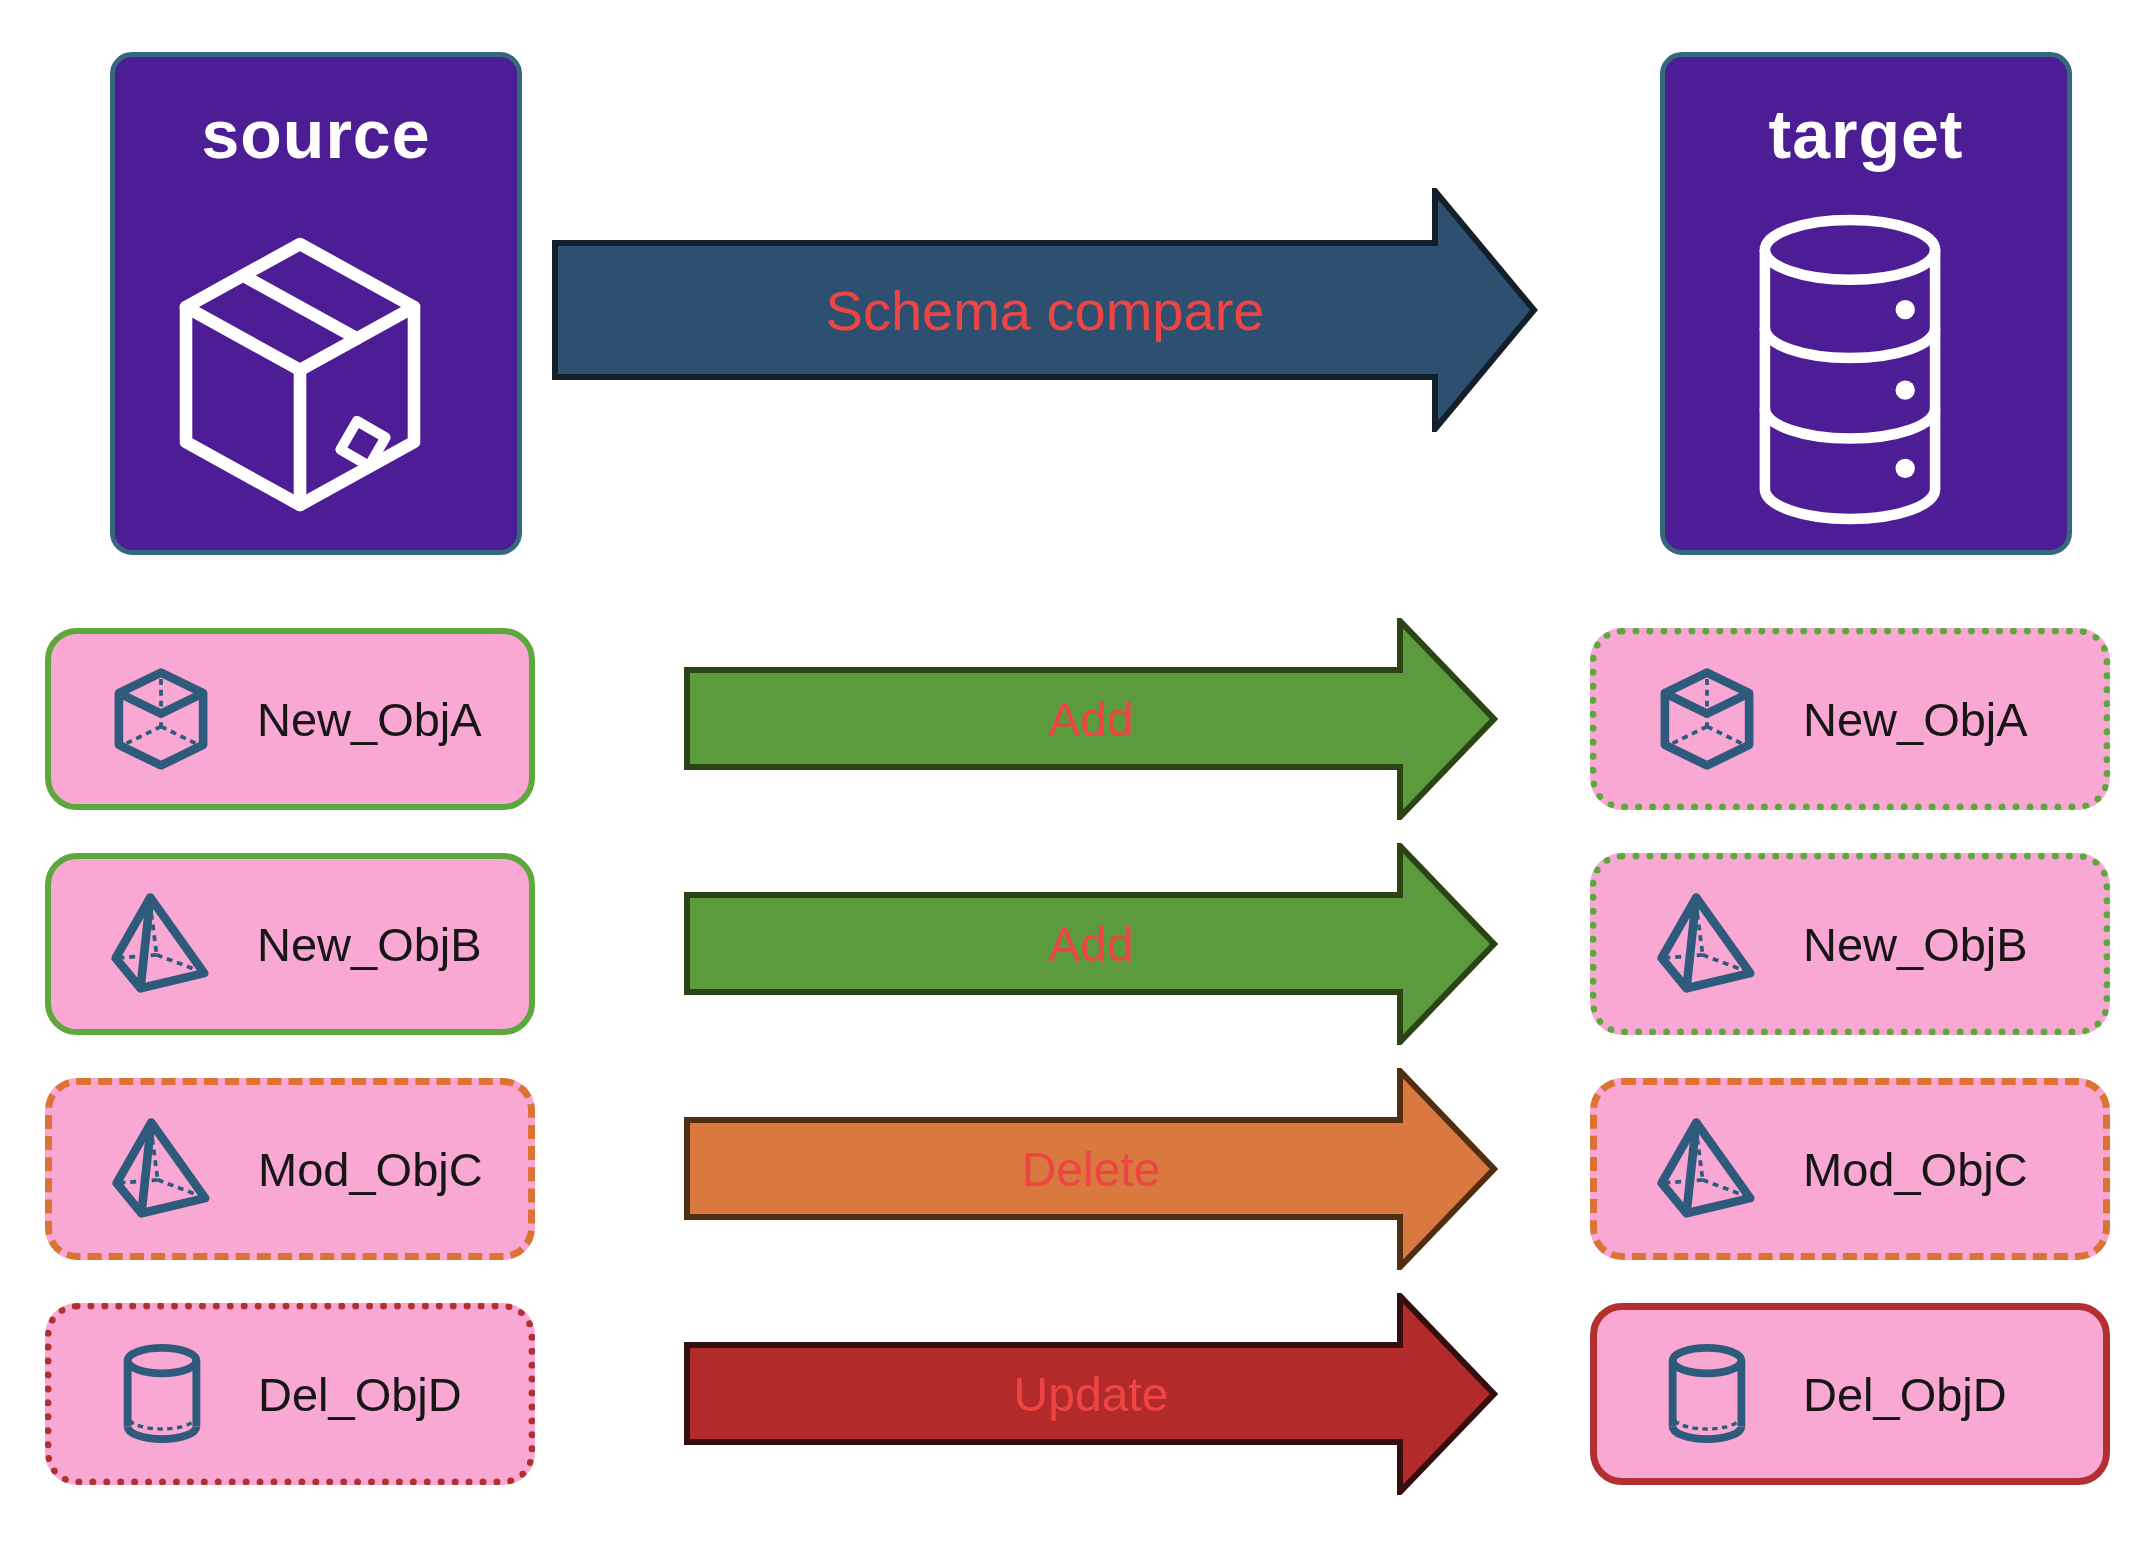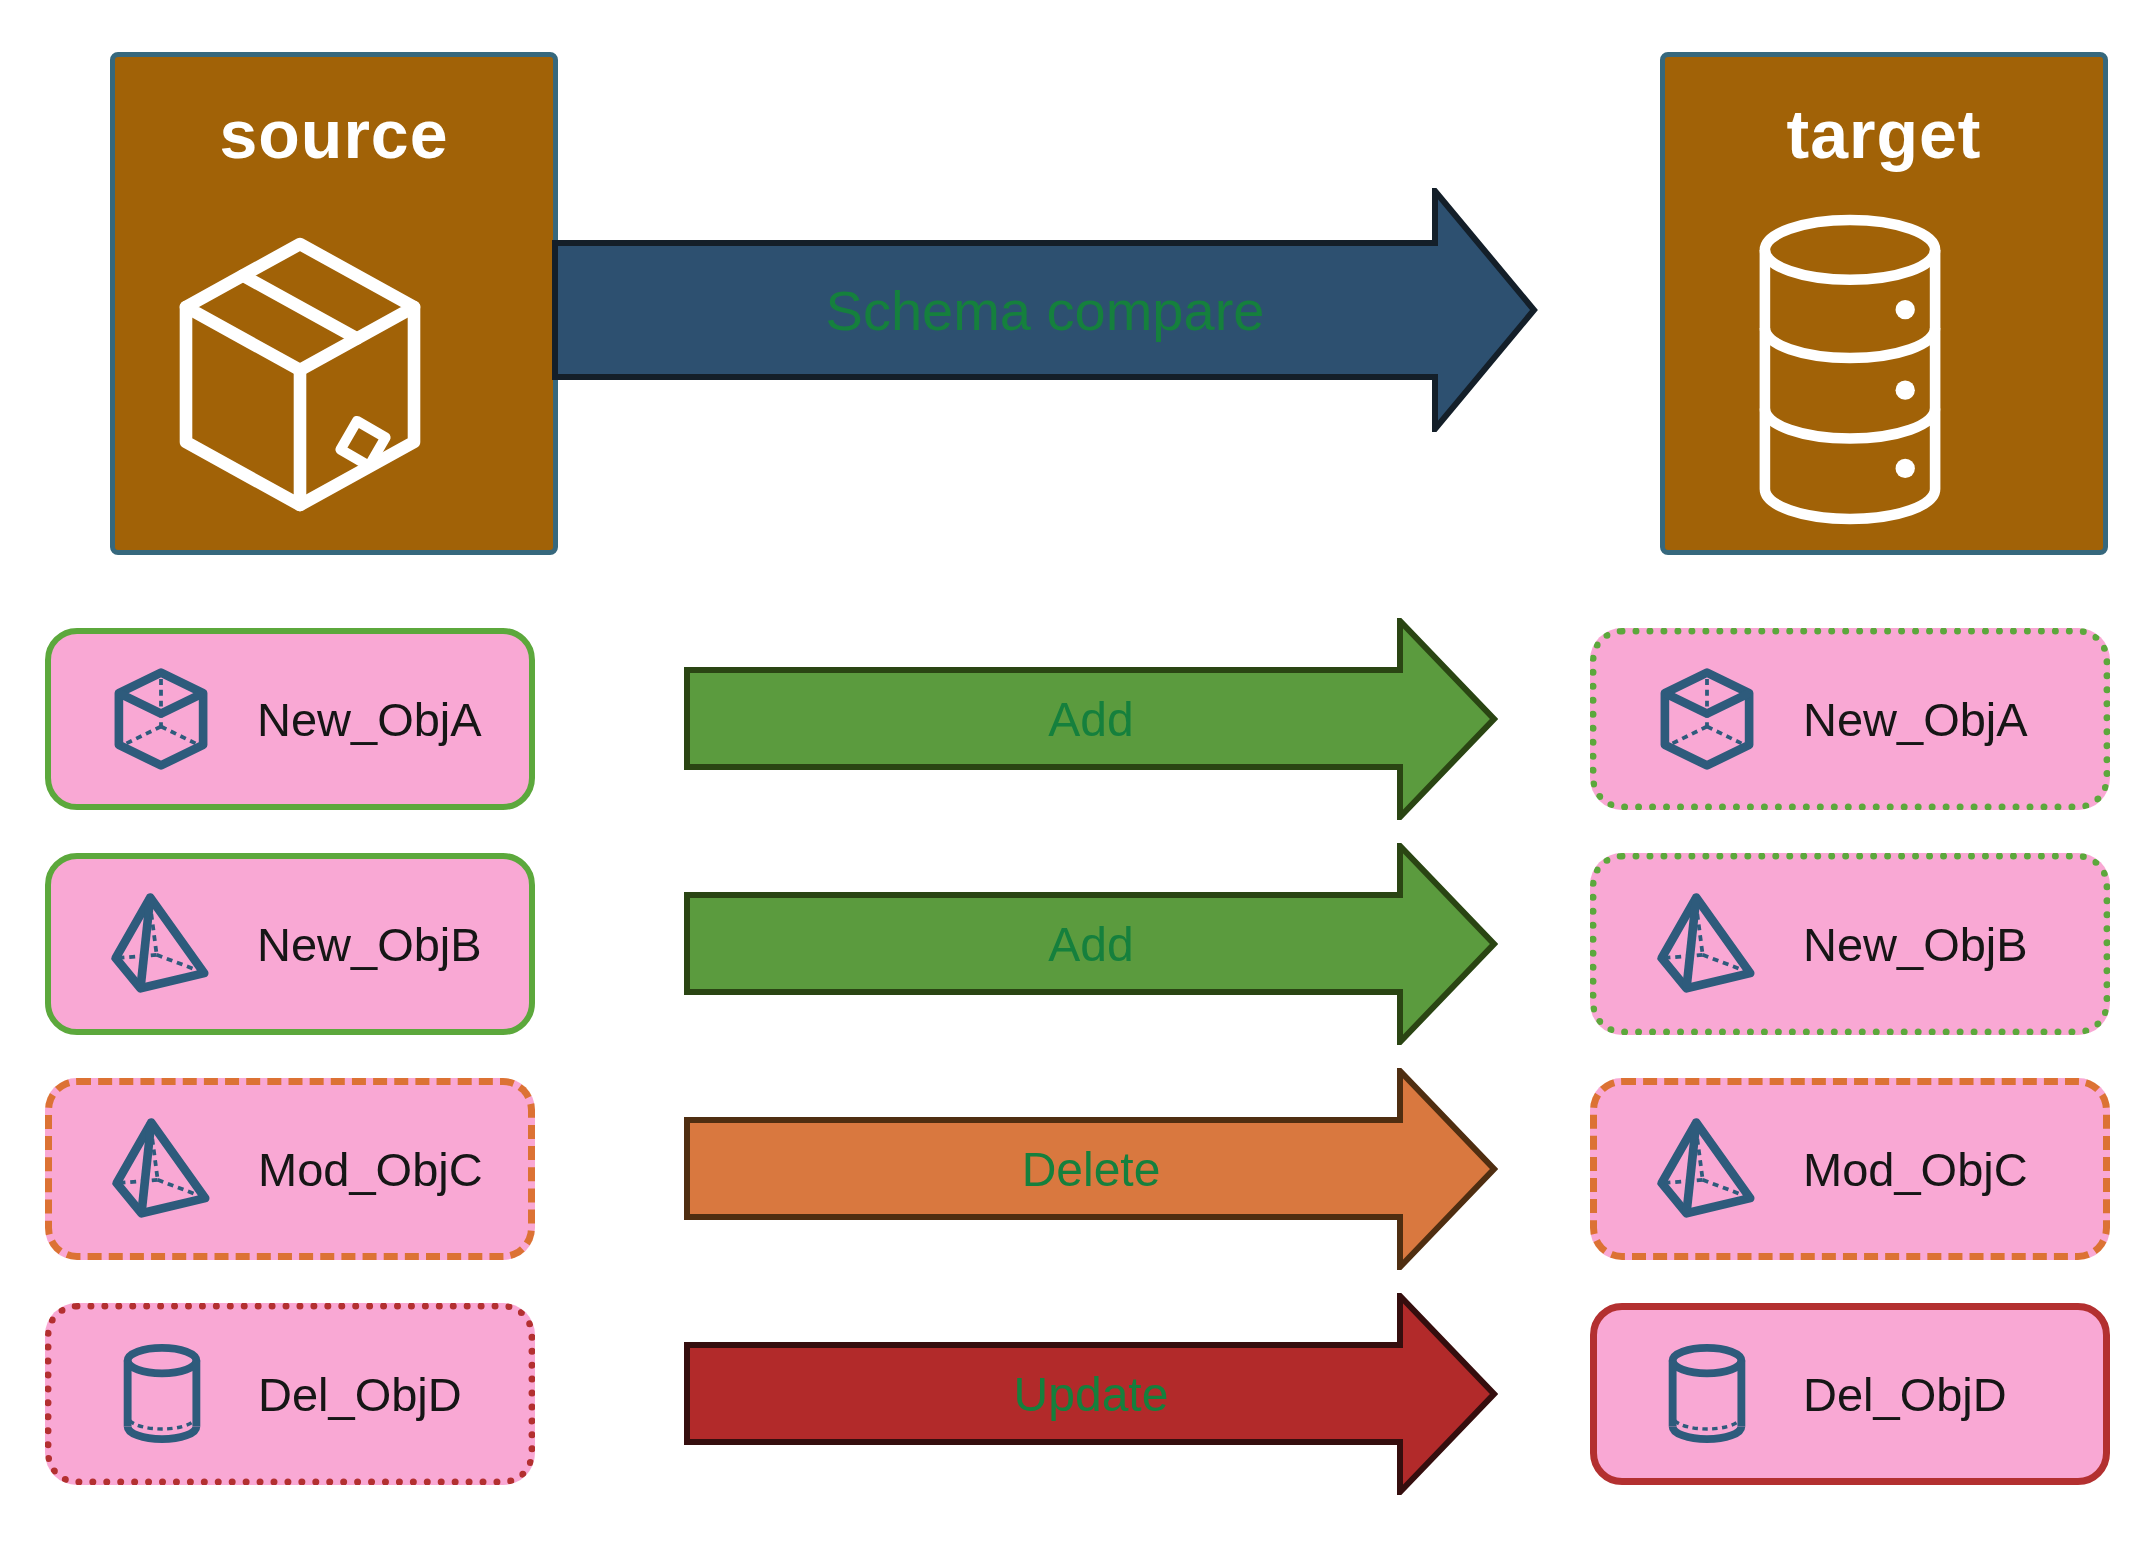--- a/index.html
+++ b/index.html
@@ -4,32 +4,32 @@
 <style>
   html,body{margin:0;padding:0}
   body{
     position:relative;width:2150px;height:1550px;background:#ffffff;
     font-family:"Liberation Sans",sans-serif;overflow:hidden;
   }
   .abs{position:absolute}
 
   
   .node{
-    position:absolute;width:448px;height:503px;box-sizing:border-box;
-    background:#a16207;border:5px solid #36687D;border-radius:8px;
+    position:absolute;width:412px;height:503px;box-sizing:border-box;
+    background:#4c1d95;border:5px solid #36687D;border-radius:22px;
   }
   .node-label{
     position:absolute;top:38px;left:0;width:100%;text-align:center;
     color:#ffffff;font-size:68px;font-weight:bold;letter-spacing:1px;
   }
 
   
   .arrow-label{
     position:absolute;display:flex;align-items:center;justify-content:center;
-    color:#15803d;pointer-events:none;
+    color:#ef4444;pointer-events:none;
   }
   .compare-label{font-size:56px;padding-bottom:6px}
   .action-label{font-size:48px}
 
   
   .objbox{
     position:absolute;height:182px;box-sizing:border-box;background:#f9a8d4;
     border-radius:32px;display:flex;align-items:center;
   }
   .objbox .icon{margin-left:56px;width:108px;height:108px;flex:0 0 auto}

